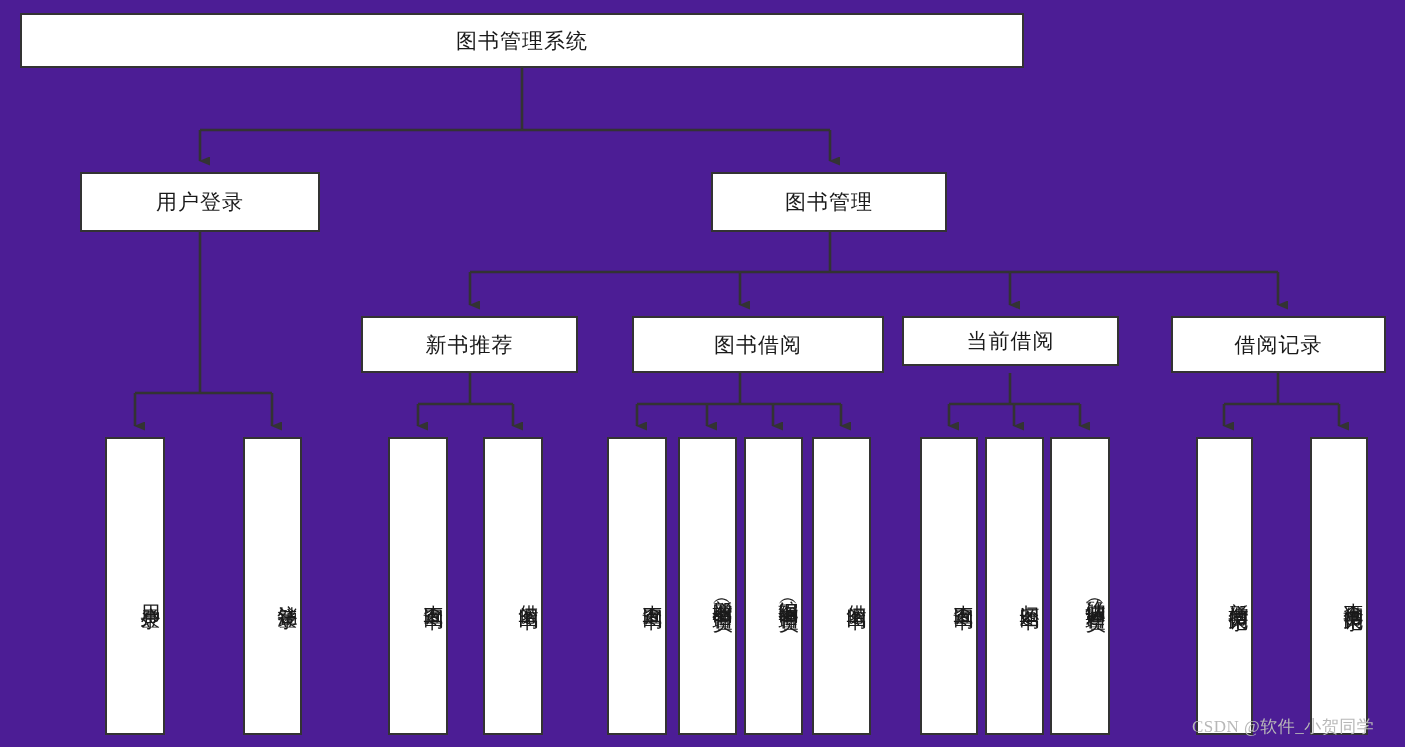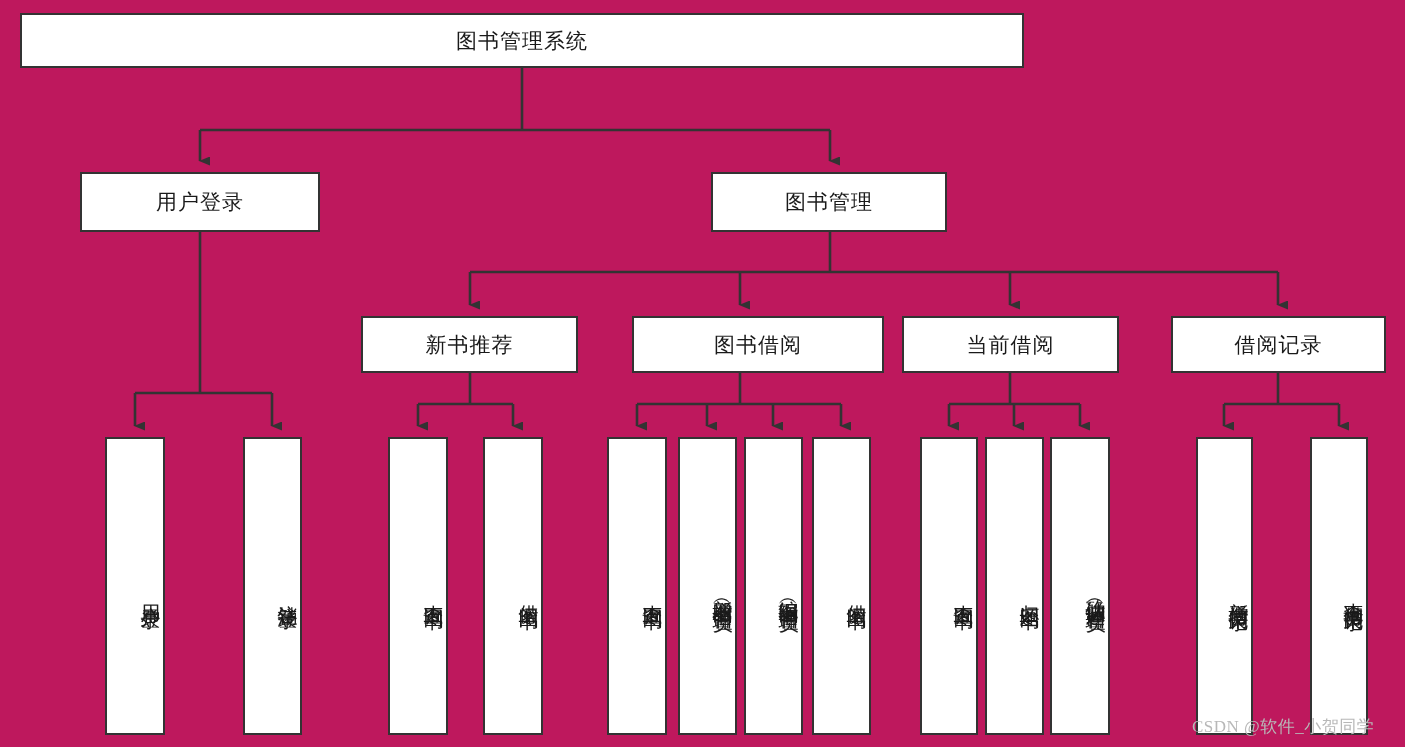--- a/index.html
+++ b/index.html
@@ -8,21 +8,21 @@
     padding: 0;
     background: #ffffff;
   }
   body {
     font-family: "Liberation Sans", "DejaVu Sans", sans-serif;
   }
   #canvas {
     position: relative;
     width: 1405px;
     height: 747px;
-    background: #be185d;
+    background: #4c1d95;
     overflow: hidden;
   }
   svg#edges {
     position: absolute;
     left: 0;
     top: 0;
     width: 1405px;
     height: 747px;
     pointer-events: none;
   }
@@ -132,21 +132,21 @@
   <div class="node h" style="left:711px; top:172px; width:236px; height:60px;">
     <span>图书管理</span>
   </div>
 
   <div class="node h" style="left:361px; top:316px; width:217px; height:57px;">
     <span>新书推荐</span>
   </div>
   <div class="node h" style="left:632px; top:316px; width:252px; height:57px;">
     <span>图书借阅</span>
   </div>
-  <div class="node h" style="left:902px; top:316px; width:217px; height:57px;">
+  <div class="node h" style="left:902px; top:316px; width:217px; height:50px;">
     <span>当前借阅</span>
   </div>
   <div class="node h" style="left:1171px; top:316px; width:215px; height:57px;">
     <span>借阅记录</span>
   </div>
 
   <div class="node v" style="left:105px; top:437px; width:60px; height:298px;">
     <span class="vtext">用户登录</span>
   </div>
   <div class="node v" style="left:243px; top:437px; width:59px; height:298px;">

